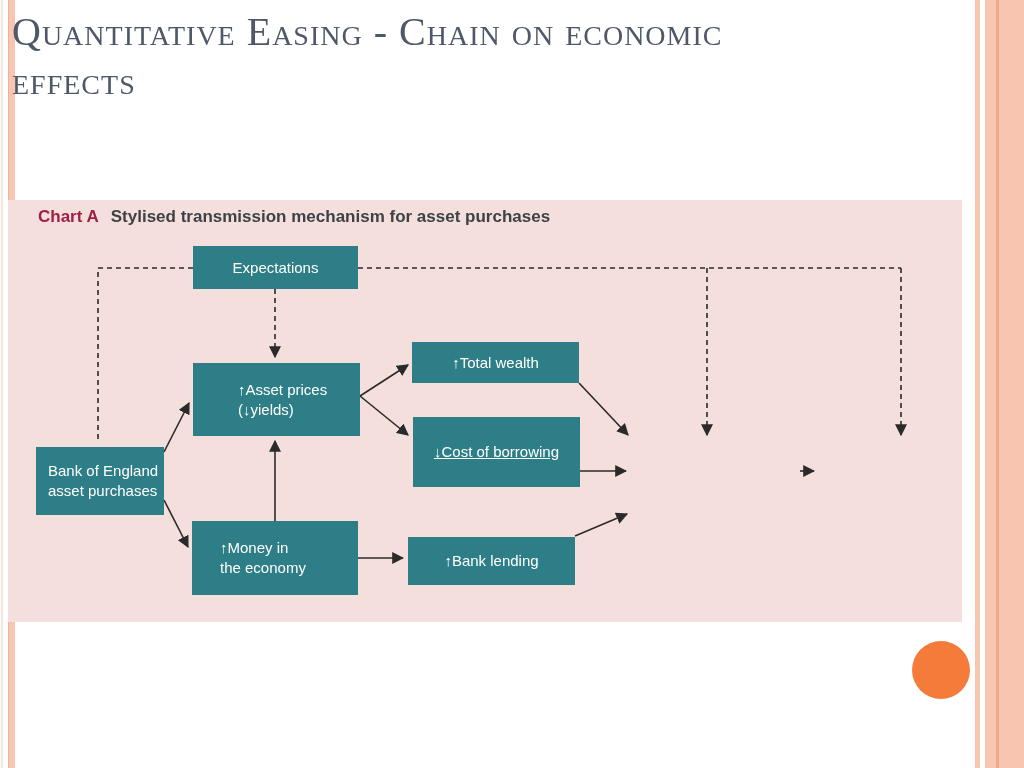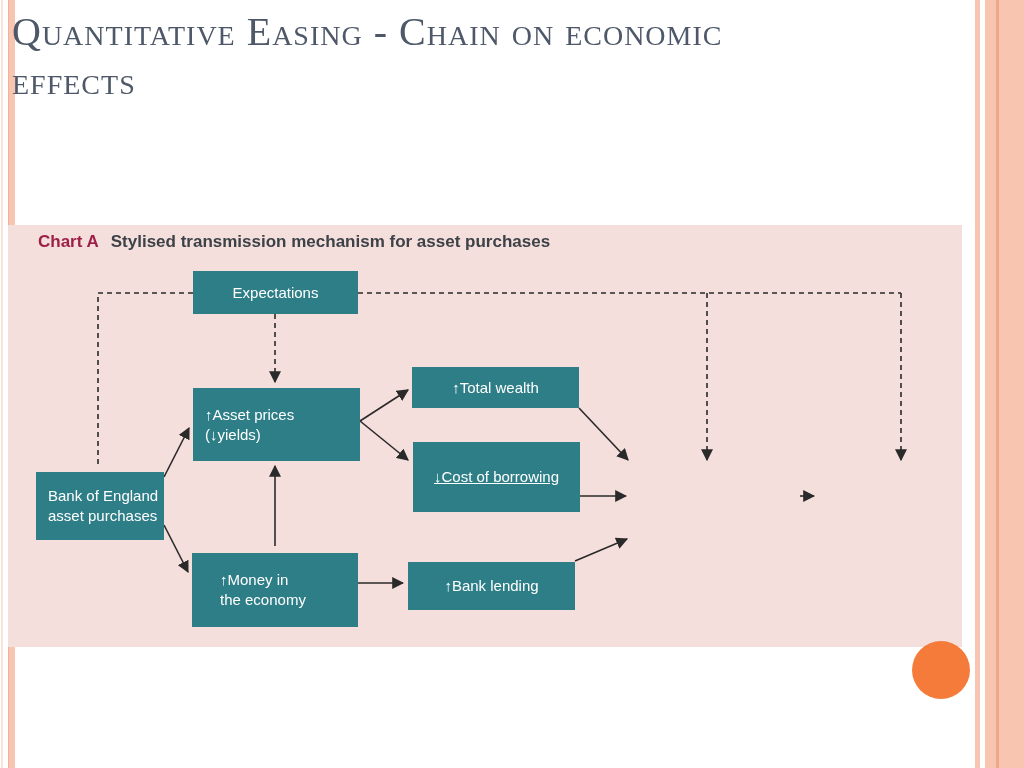--- a/index.html
+++ b/index.html
@@ -15,41 +15,41 @@
   .stripe-r2-inner{position:absolute;top:0;bottom:0;left:11px;width:3px;background:#f0a88d;}
 
   
   .slide-title{position:absolute;left:12px;top:8px;width:940px;
     font-family:"Liberation Serif","DejaVu Serif",serif;
     font-variant:small-caps;font-size:40px;line-height:1.22;
     color:var(--title-slate,#4e5868);letter-spacing:1px;font-weight:normal;margin:0;}
 
   
   .chart-area{position:absolute;left:8px;top:200px;width:954px;height:422px;
-    background:var(--chart-bg,#f5dfdc);margin-top:25px;}
+    background:var(--chart-bg,#f5dfdc);}
   .chart-header{position:absolute;left:30px;top:7px;display:flex;gap:12px;
     font-size:17px;white-space:nowrap;}
   .chart-label{color:var(--chart-label-maroon,#9e2048);font-weight:bold;}
   .chart-subtitle{color:#3d4248;font-weight:bold;text-align:right;}
 
   .arrows-svg{position:absolute;left:0;top:0;}
 
   
   .node{position:absolute;background:var(--box-teal,#2e7e87);color:#ffffff;
     font-size:15px;line-height:20px;display:flex;flex-direction:column;
     justify-content:center;box-sizing:border-box;}
   .node.center{align-items:center;text-align:center;}
   .node.left{align-items:flex-start;text-align:left;}
 
   .n-expectations{left:185px;top:46px;width:165px;height:43px;}
-  .n-asset{left:185px;top:163px;width:167px;height:73px;padding-left:12px;}
+  .n-asset{left:185px;top:163px;width:167px;height:73px;padding-left:45px;}
   .n-wealth{left:404px;top:142px;width:167px;height:41px;}
   .n-cost{left:405px;top:217px;width:167px;height:70px;text-decoration:underline;}
   .n-boe{left:28px;top:247px;width:128px;height:68px;padding-left:12px;}
-  .n-money{left:184px;top:328px;width:166px;height:74px;padding-left:28px;}
+  .n-money{left:184px;top:321px;width:166px;height:74px;padding-left:28px;}
   .n-lending{left:400px;top:337px;width:167px;height:48px;}
   .n-spending{left:625px;top:241px;width:167px;height:74px;padding-left:32px;}
   .n-inflation{left:812px;top:241px;width:168px;height:74px;}
 
   
   .accent-circle{position:absolute;left:912px;top:641px;width:58px;height:58px;
     border-radius:50%;background:var(--accent-orange,#f57b3b);}
 </style>
 </head>
 <body>

